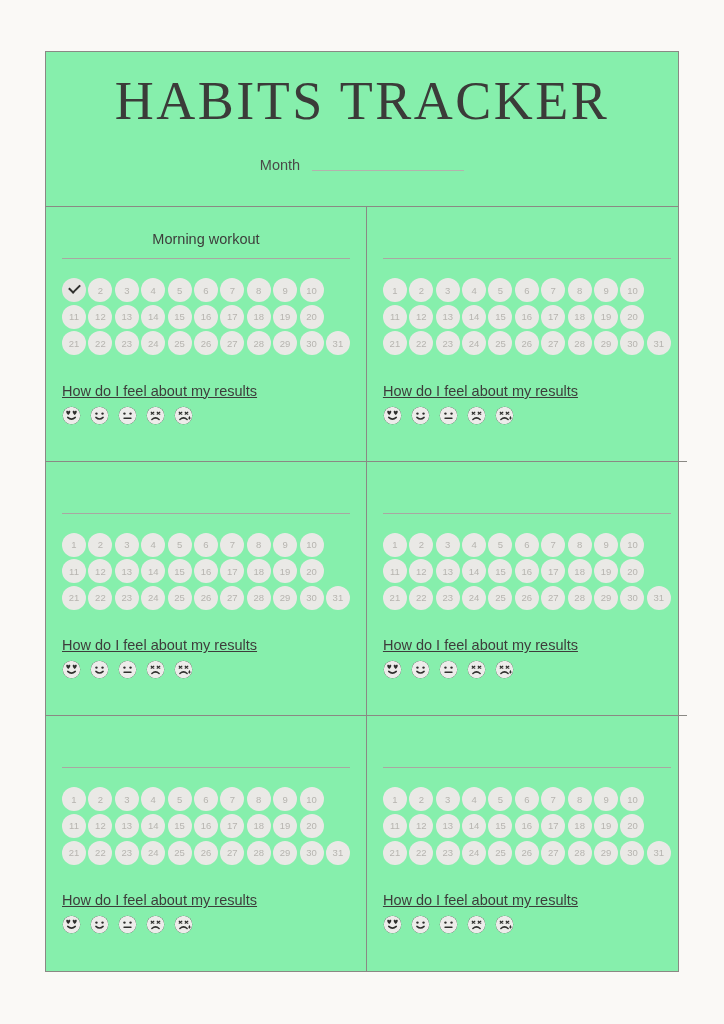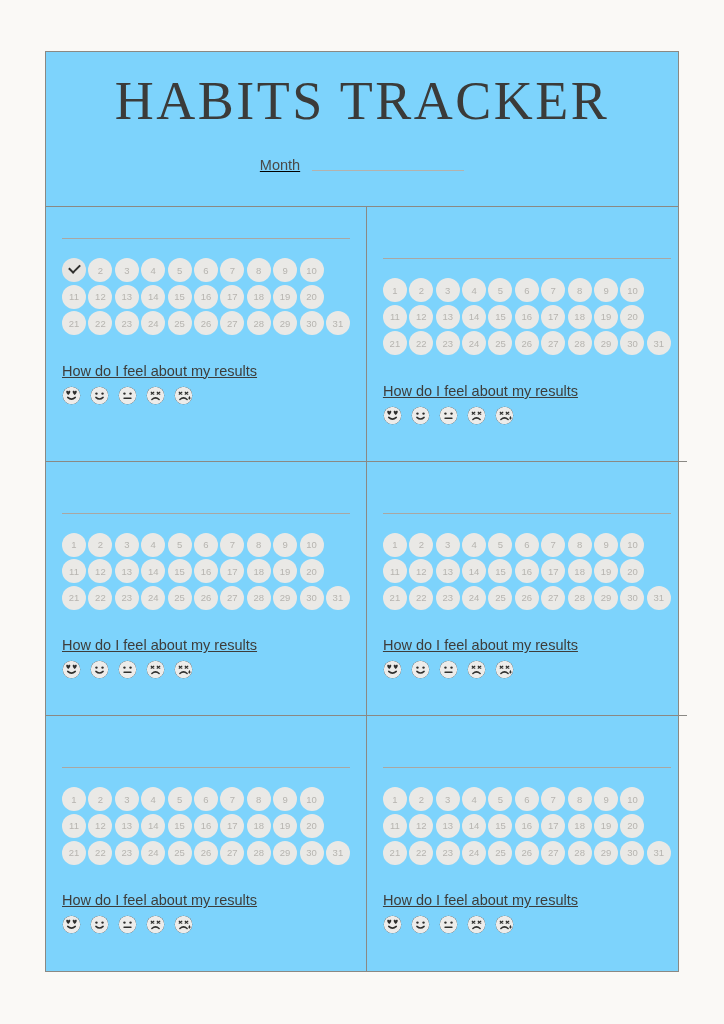--- a/index.html
+++ b/index.html
@@ -14,21 +14,21 @@
     overflow: hidden;
   }
 
   .page {
     position: absolute;
     left: 45px;
     top: 51px;
     width: 634px;
     height: 921px;
     border: 1px solid #8a8984;
-    background: #7dd3fc;
+    background: #86efac;
     box-sizing: border-box;
     display: flex;
     flex-direction: column;
   }
 
   
   .header {
     height: 155px;
     flex: 0 0 155px;
     border-bottom: 1px solid #8a8984;
@@ -44,21 +44,20 @@
     color: #3b3b39;
     margin-top: 18px;
     white-space: nowrap;
     font-weight: 400;
   }
   .month-row {
     margin-top: 26px;
     display: flex;
     align-items: flex-end;
     gap: 12px;
-    text-decoration: underline;
   }
   .month-label {
     font-size: 14.5px;
     color: #4a4a48;
     line-height: 1;
   }
   .month-line {
     width: 152px;
     height: 1px;
     background: #b4b2ad;
@@ -165,20 +164,21 @@
   <div class="header">
     <div class="title">HABITS TRACKER</div>
     <div class="month-row">
       <span class="month-label">Month</span>
       <span class="month-line"></span>
     </div>
   </div>
 
   <div class="grid">
       <div class="cell">
+    <div class="habit-title">Morning workout</div>
     <div class="habit-rule"></div>
     <div class="days">
           <div class="day-row">
             <div class="day checked">1</div>
             <div class="day">2</div>
             <div class="day">3</div>
             <div class="day">4</div>
             <div class="day">5</div>
             <div class="day">6</div>
             <div class="day">7</div>

